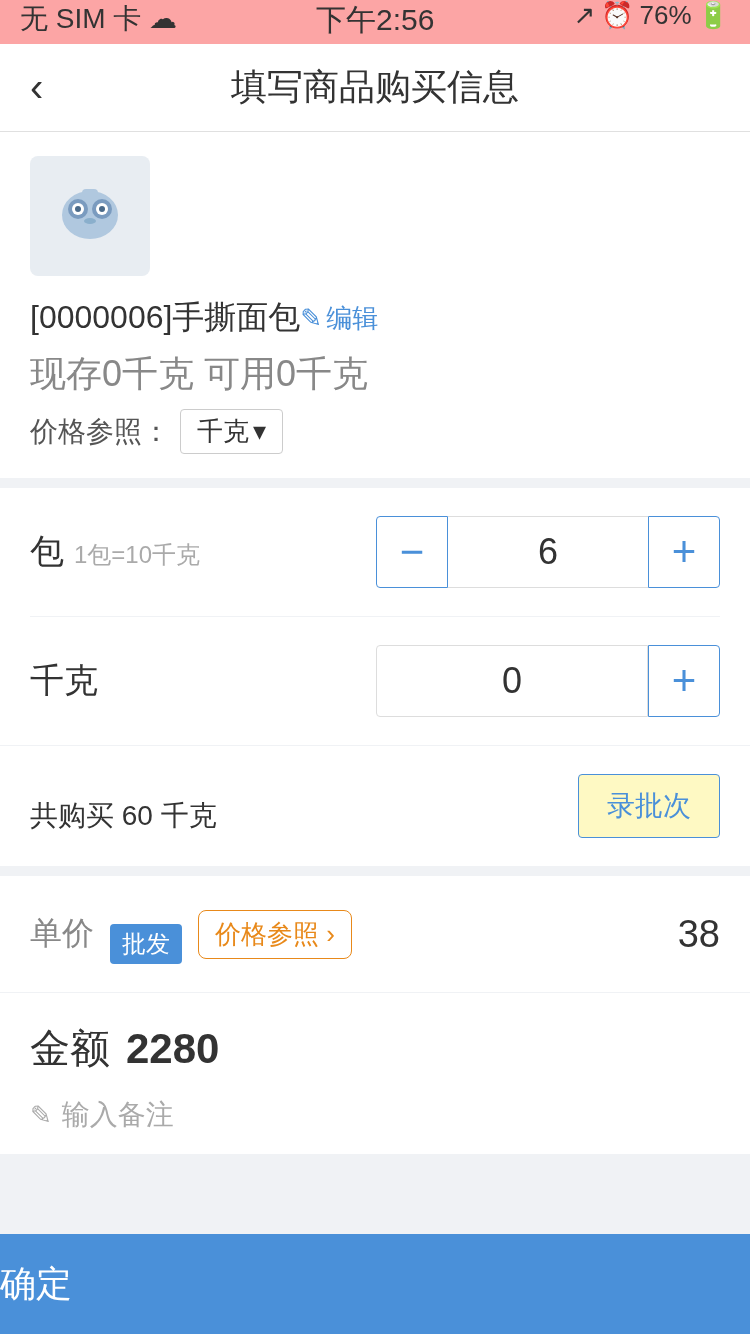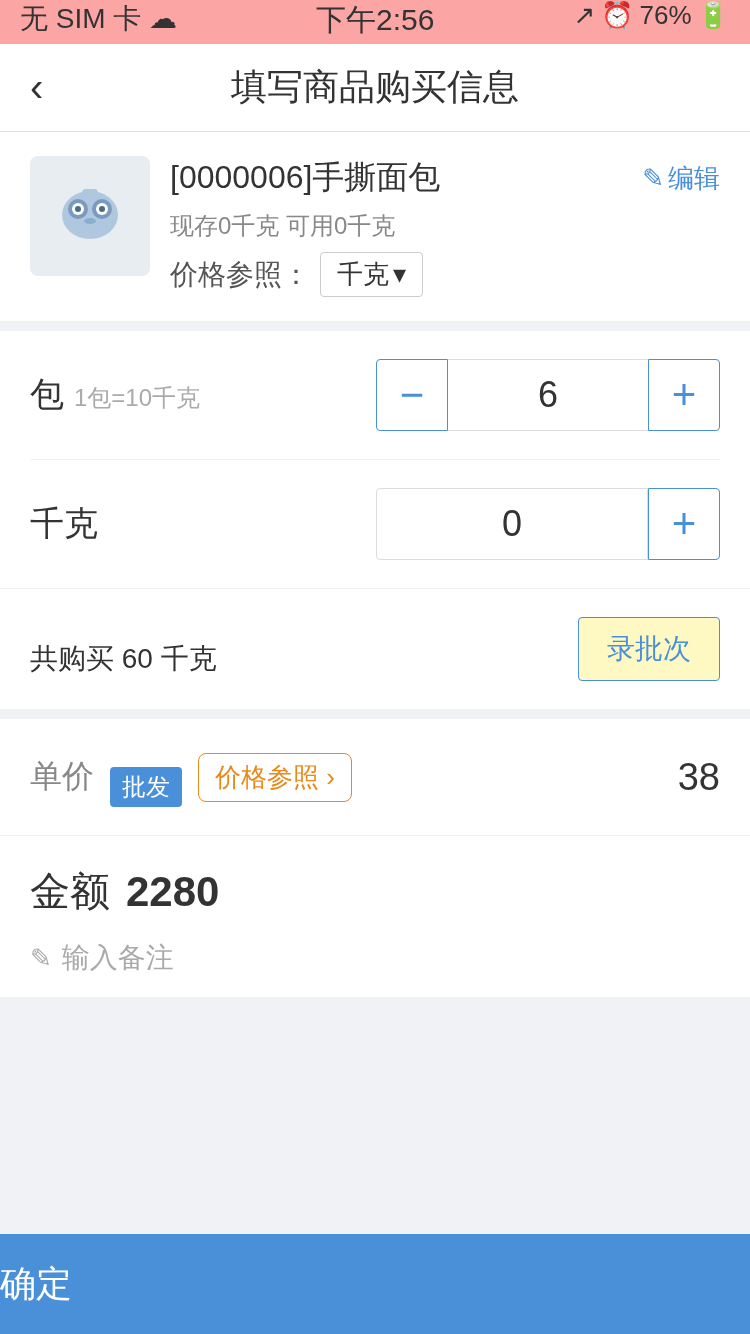--- a/index.html
+++ b/index.html
@@ -54,20 +54,21 @@
     }
 
     
     .product-section {
       background: #fff;
       padding: 24px 30px;
       display: flex;
       align-items: flex-start;
       gap: 20px;
       border-bottom: 10px solid #f0f2f5;
+      flex-direction: column;
     }
     .product-image {
       width: 120px;
       height: 120px;
       background: #e8edf2;
       border-radius: 8px;
       display: flex;
       align-items: center;
       justify-content: center;
       flex-shrink: 0;
@@ -89,21 +90,21 @@
     }
     .edit-btn {
       font-size: 26px;
       color: #4a90d9;
       display: flex;
       align-items: center;
       gap: 4px;
       cursor: pointer;
     }
     .product-stock {
-      font-size: 24px;
+      font-size: 36px;
       color: #888;
       margin-top: 10px;
     }
     .product-unit {
       display: flex;
       align-items: center;
       gap: 10px;
       margin-top: 10px;
       font-size: 28px;
       color: #555;

